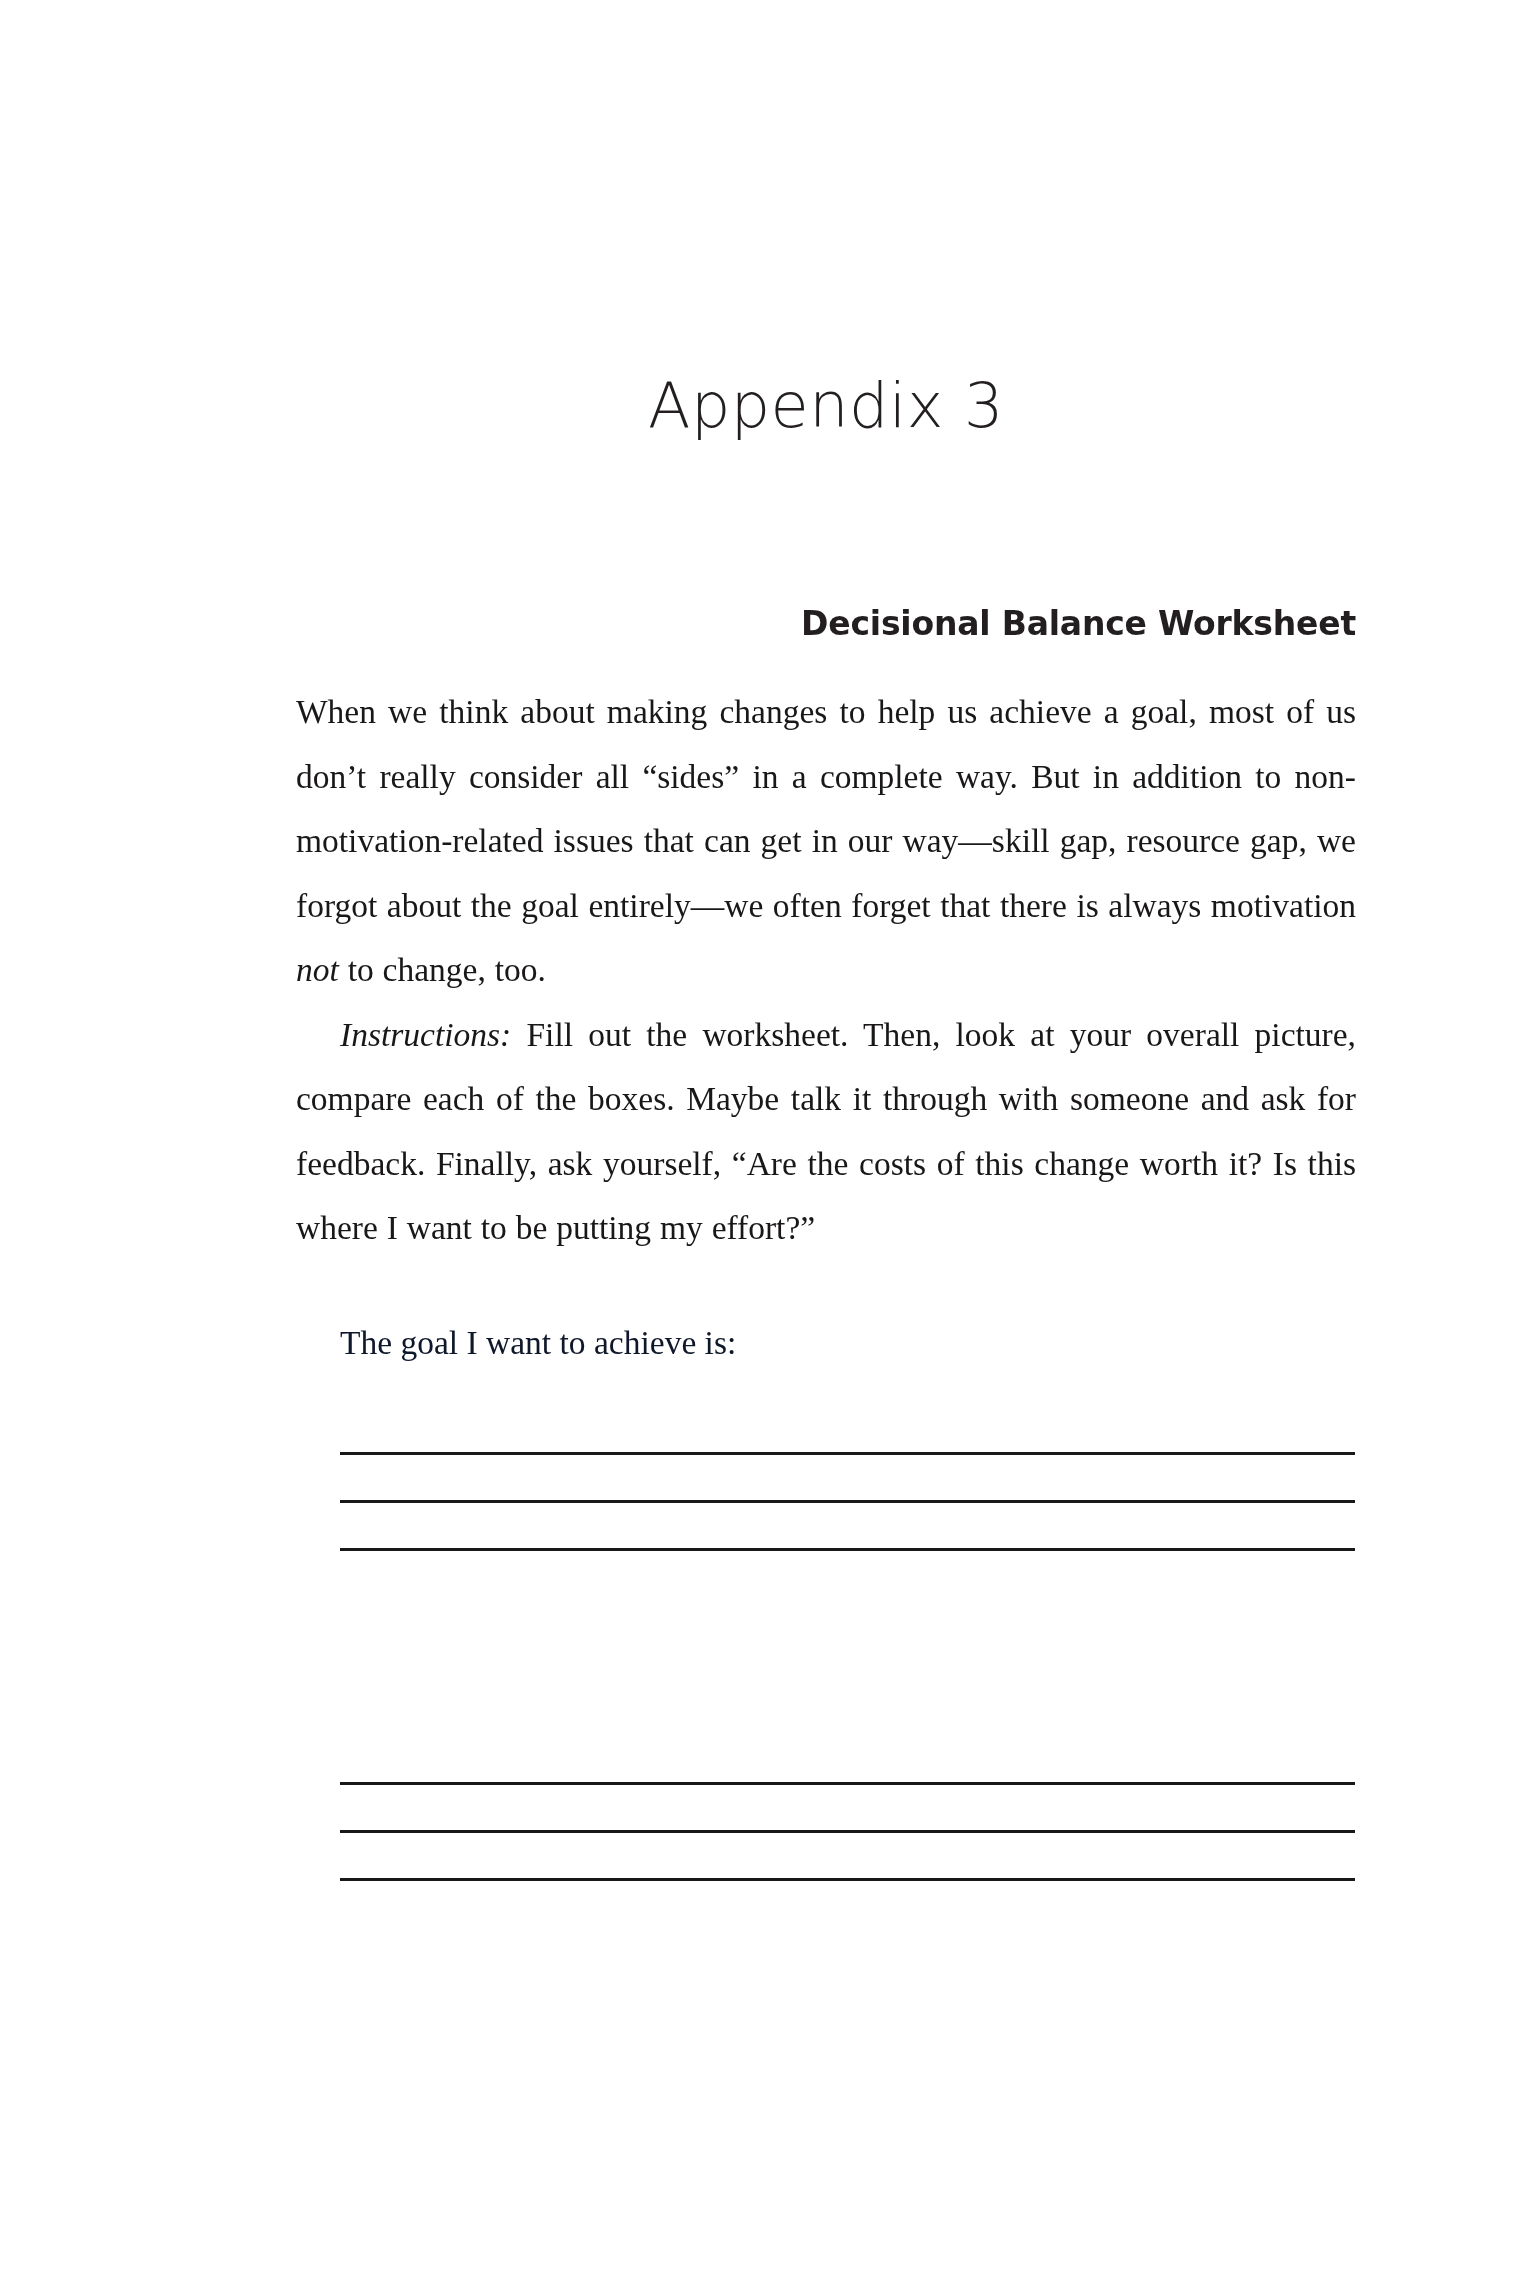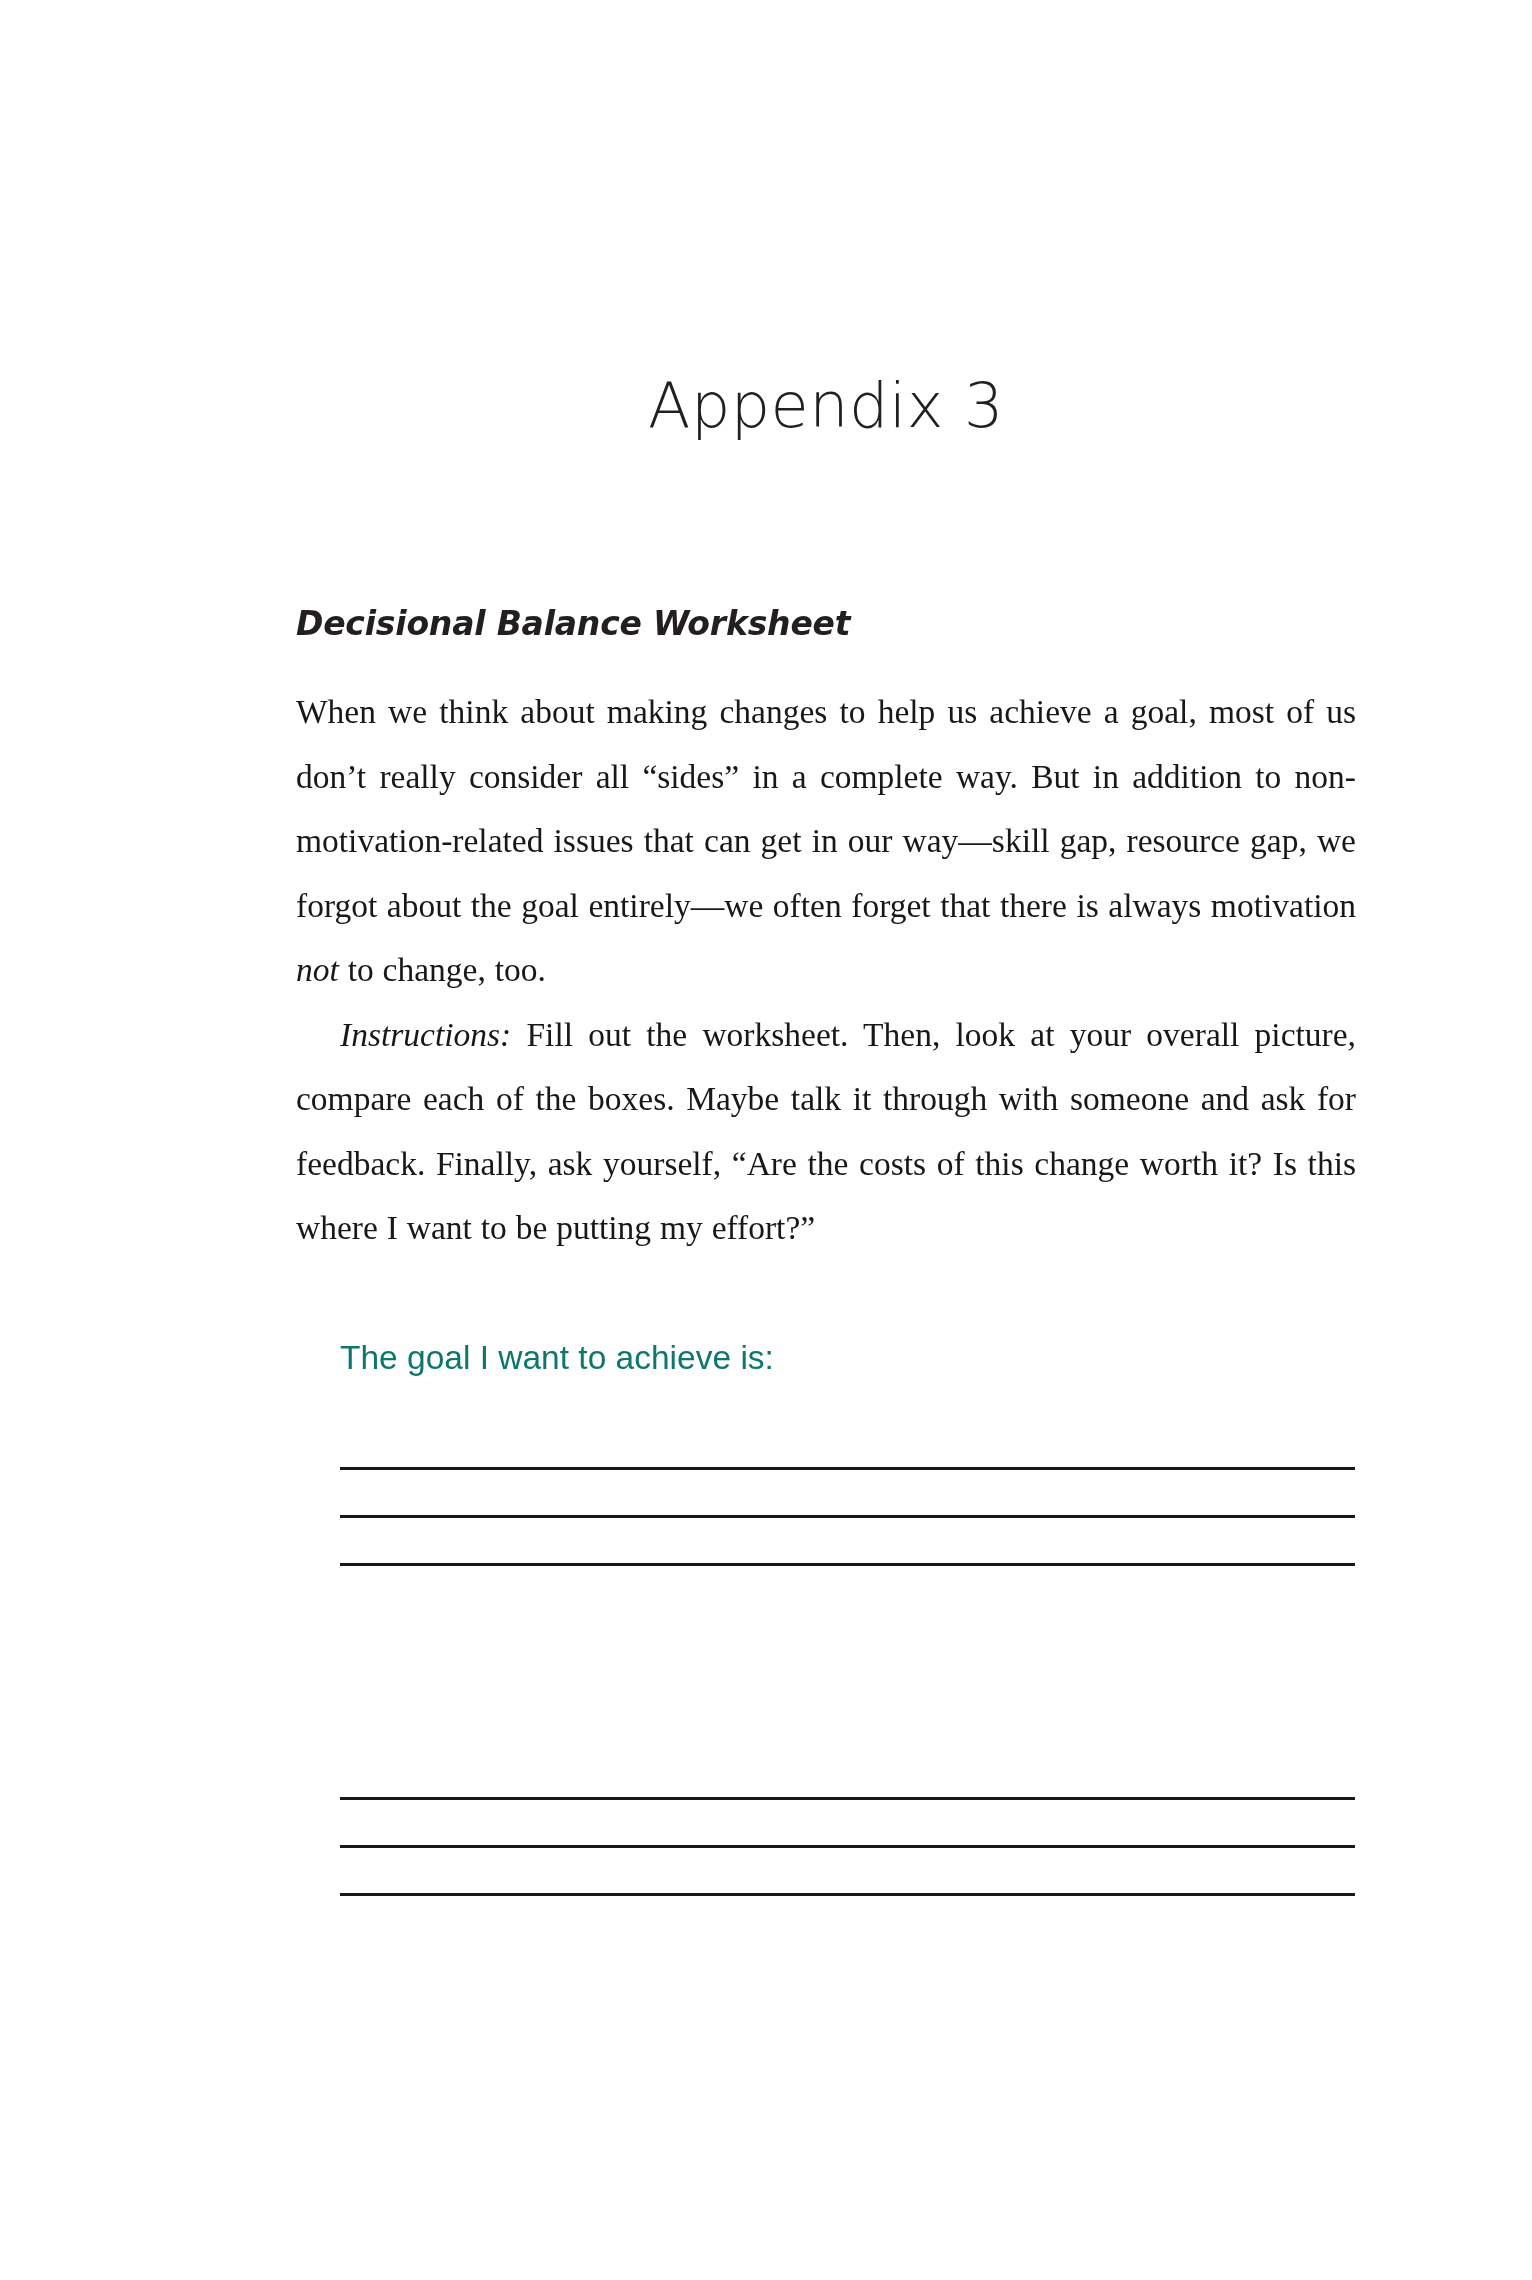--- a/index.html
+++ b/index.html
@@ -37,27 +37,26 @@
     left: 0;
     width: 1060px;
     line-height: 1.1;
   }
   .worksheet-subtitle {
     font-family: "DejaVu Sans", sans-serif;
     font-weight: 700;
     font-size: 33px;
     letter-spacing: -0.2px;
     color: #231f20;
-    text-align: left;
+    text-align: right;
     position: absolute;
     top: 577px;
     left: 0;
     width: 1060px;
     line-height: 1.2;
-    font-style: italic;
   }
 
   
   .body-block {
     position: absolute;
     top: 680px;
     left: 0;
     width: 1060px;
   }
   p.body-para {
@@ -85,25 +84,25 @@
     position: absolute;
     top: 1320px;
     left: 0;
     width: 1060px;
   }
   .ws-section {
     margin: 0;
     padding: 0;
   }
   .ws-prompt {
-    font-family: Liberation Sans, sans-serif;
+    font-family: Liberation Serif, serif;
     font-size: 33.5px;
     line-height: 46px;
-    color: #0f766e;
-    margin: 15px 0 0 44px;
+    color: #0f172a;
+    margin: 0 0 0 44px;
     padding: 0;
     white-space: nowrap;
   }
   .ws-rules {
     margin: 0;
     padding: 0;
     list-style: none;
   }
   .ws-rule {
     height: 48px;

